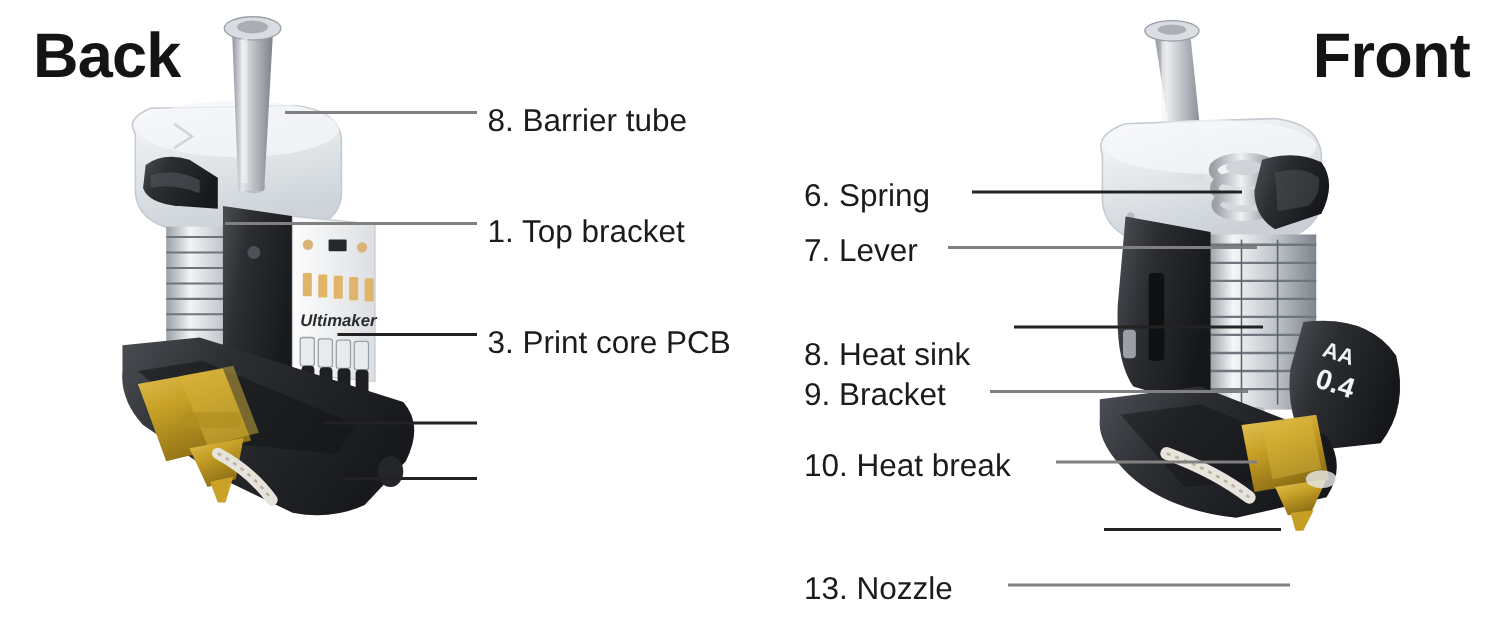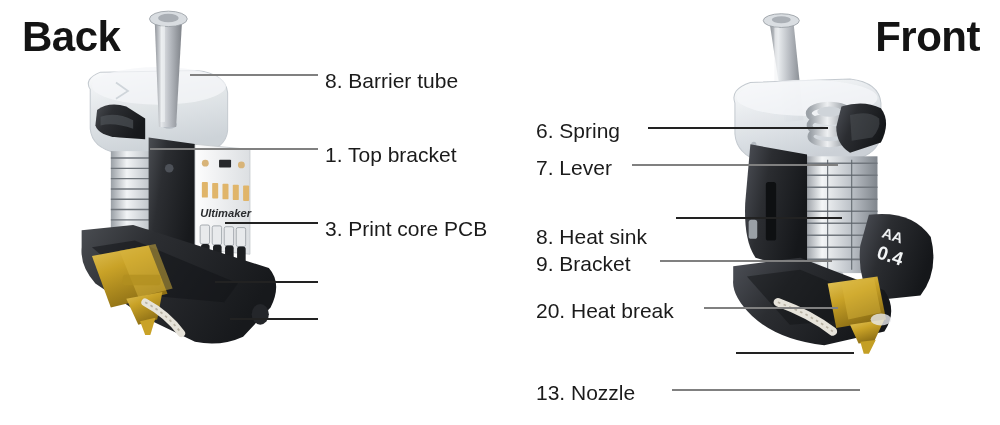--- a/index.html
+++ b/index.html
@@ -327,21 +327,21 @@
   <div class="leader dark" style="left:230px; top:318px; width:88px;"></div>
 
   <div class="callout left-col" id="callout-1" style="left:325px; top:70px;">8. Barrier tube</div>
   <div class="callout left-col" id="callout-2" style="left:325px; top:144px;">1. Top bracket</div>
   <div class="callout left-col" id="callout-3" style="left:325px; top:218px;">3. Print core PCB</div>
 
   <div class="callout right-col" id="callout-6" style="left:536px; top:120px;">6. Spring</div>
   <div class="callout right-col" id="callout-7" style="left:536px; top:157px;">7. Lever</div>
   <div class="callout right-col" id="callout-8" style="left:536px; top:210px;margin-top:16px;">8. Heat sink</div>
   <div class="callout right-col" id="callout-9" style="left:536px; top:253px;">9. Bracket</div>
-  <div class="callout right-col" id="callout-10" style="left:536px; top:300px;">20. Heat break</div>
+  <div class="callout right-col" id="callout-10" style="left:536px; top:300px;">10. Heat break</div>
   <div class="callout right-col" id="callout-12" style="left:536px; top:382px;">13. Nozzle</div>
 
   <div class="leader dark" style="left:648px; top:127px; width:180px;"></div>
   <div class="leader" style="left:632px; top:164px; width:206px;"></div>
   <div class="leader dark" style="left:676px; top:217px; width:166px;"></div>
   <div class="leader" style="left:660px; top:260px; width:172px;"></div>
   <div class="leader" style="left:704px; top:307px; width:134px;"></div>
   <div class="leader dark" style="left:736px; top:352px; width:118px;"></div>
   <div class="leader" style="left:672px; top:389px; width:188px;"></div>
 

